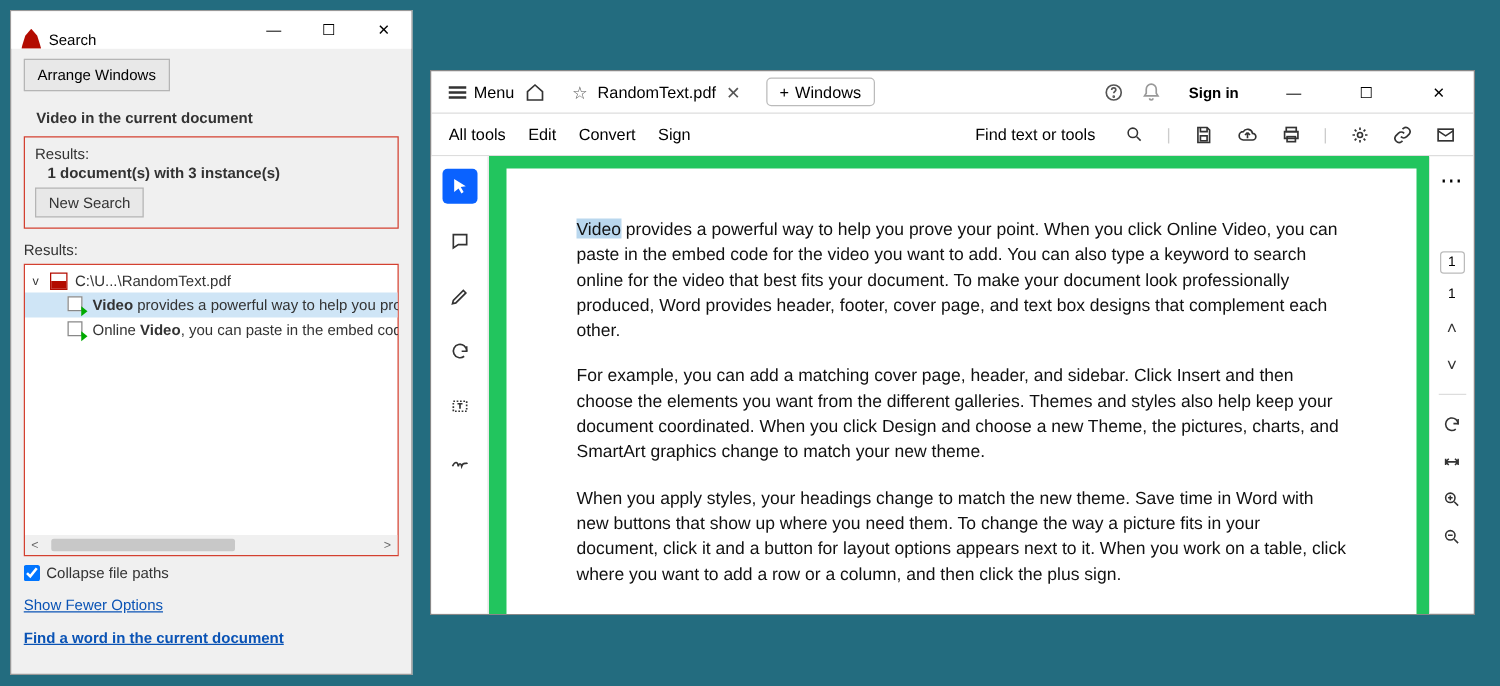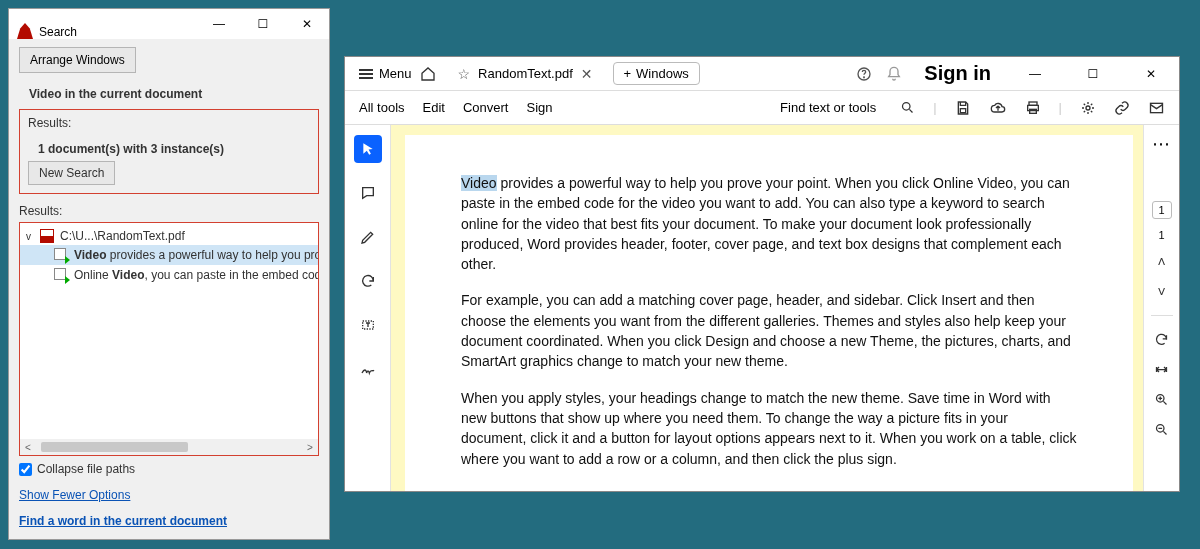--- a/index.html
+++ b/index.html
@@ -107,21 +107,21 @@
   }
   .tab .star { font-size:14px; color:#555;}
   .tab .x { font-size:14px; color:#555; cursor:pointer;}
   .create-btn {
     display:flex; align-items:center; gap:5px; margin-left:8px; padding:3px 10px;
     font-size:13px; border:1px solid #bbb; border-radius:4px; cursor:pointer;
   }
   .spacer { flex:1; }
   .title-right { display:flex; align-items:center; gap:14px; padding-right:6px;}
   .tcirc { width:16px; text-align:center; font-size:14px; color:#555; cursor:pointer;}
-  .signin { font-weight:bold; font-size:20px; cursor:pointer; padding:0 8px;}
+  .signin { font-weight:bold; font-size:12px; cursor:pointer; padding:0 8px;}
   .winbtn { width:44px; height:30px; display:flex; align-items:center; justify-content:center;
       font-size:12px; cursor:pointer;}
   
   .reader-toolbar {
     height:34px; display:flex; align-items:center; padding:0 14px; gap:18px;
     font-size:13px; border-bottom:1px solid #ddd;
   }
   .reader-toolbar .spacer { flex:1;}
   .find-row { display:flex; align-items:center; gap:24px;}
   .find-row .search-icn { font-size:14px;}
@@ -132,21 +132,21 @@
   .left-tools {
     width:46px; border-right:1px solid #e2e2e2; display:flex; flex-direction:column;
     align-items:center; padding-top:10px; gap:16px; background:#fff;
   }
   .lt-btn {
     width:28px; height:28px; display:flex; align-items:center; justify-content:center;
     font-size:15px; border-radius:4px; cursor:pointer; color:#333;
   }
   .lt-btn.active { background:#0a62ff; color:#fff;}
   
-  .doc-scroll { flex:1; overflow:auto; background:#fef9c3; position:relative;}
+  .doc-scroll { flex:1; overflow:auto; background:#22c55e; position:relative;}
   .doc-page {
     background:#fff; margin:10px 10px 10px 14px; padding:38px 56px; min-height:420px;
     font-size:14px; line-height:1.45; color:#111;
   }
   .doc-page p { margin-bottom:16px; }
   .hl { background:#b9d7ee; }
   .doc-scroll::-webkit-scrollbar { width:12px; }
   .doc-scroll::-webkit-scrollbar-track { background:#ededed;}
   .doc-scroll::-webkit-scrollbar-thumb { background:#c4c4c4; border-radius:3px;}
   
@@ -179,21 +179,21 @@
     </div>
   </div>
 
   <span class="arrange-btn">Arrange Windows</span>
 
   <div class="search-body">
     <div class="label-line bold" style="padding-left:10px;">Video in the current document</div>
 
     <div class="red-frame">
       <div>Results:</div>
-      <div class="bold" style="padding-left:10px; margin-top:12px;">1 document(s) with 3 instance(s)</div>
+      <div class="bold" style="padding-left:10px; margin-top:1px;">1 document(s) with 3 instance(s)</div>
       <span class="newsearch-btn">New Search</span>
     </div>
 
     <div class="label-line" style="margin-top:10px;">Results:</div>
 
     <div class="results-box">
       <div class="results-inner">
         <div class="file-row">
           <span class="caret">v</span>
           <span class="pdf-icon"></span>

